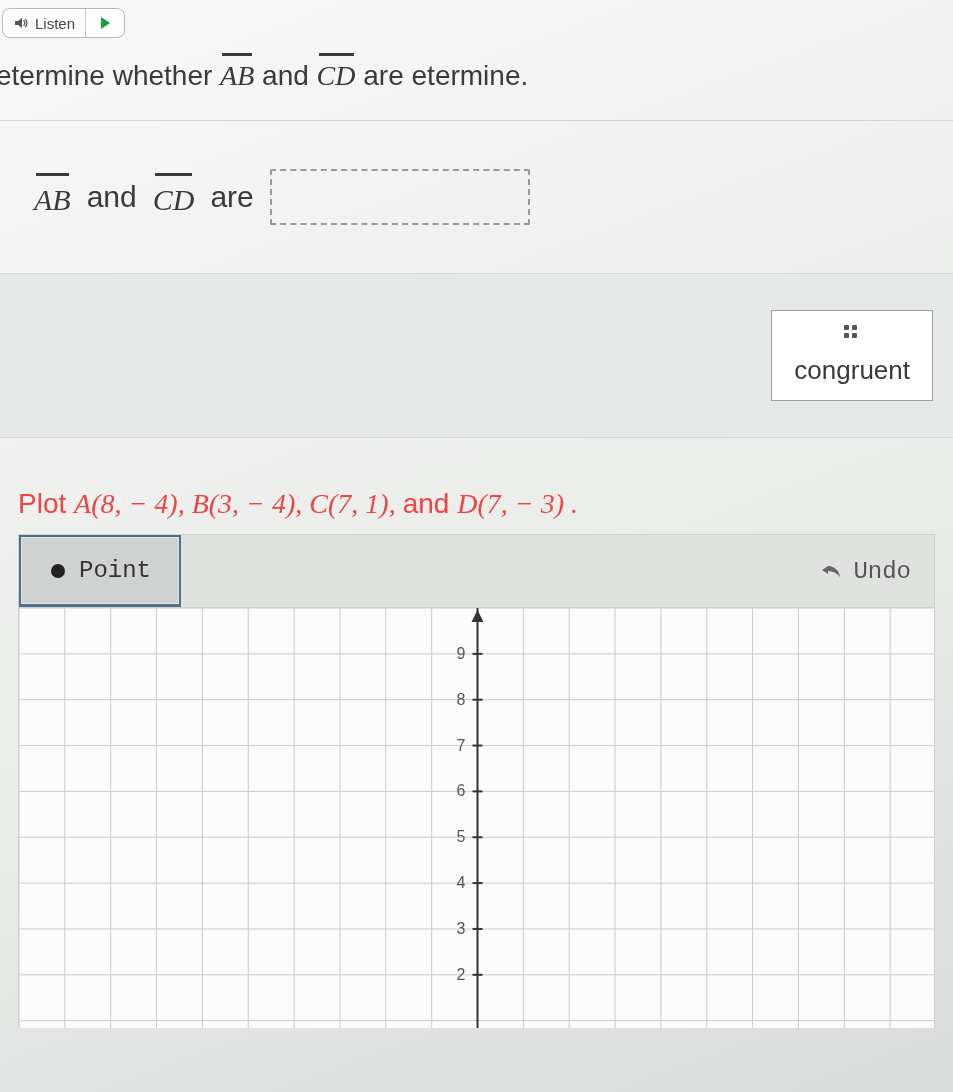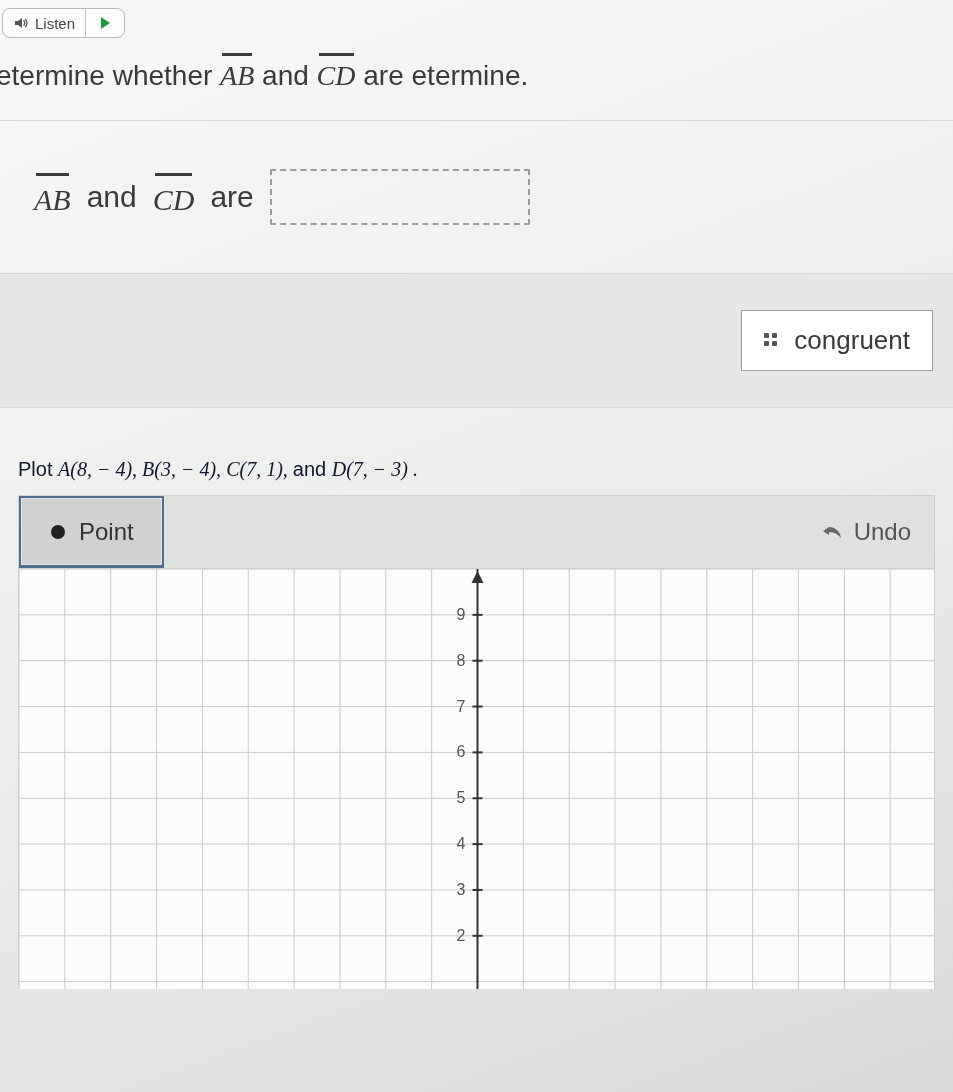--- a/index.html
+++ b/index.html
@@ -97,49 +97,51 @@
   .option-tile {
     background: #fff;
     border: 1px solid #9aa09c;
     padding: 14px 22px;
     font-size: 26px;
     color: #3a3a3a;
     display: flex;
     align-items: center;
     gap: 14px;
     cursor: grab;
+    flex-direction: column;
   }
   .grip {
     width: 16px; height: 16px;
     display: grid;
     grid-template-columns: repeat(2, 5px);
     grid-template-rows: repeat(2, 5px);
     gap: 3px;
   }
   .grip span { background:#555; border-radius:1px; }
 
   
   .plot-instruction {
-    font-size: 20px;
-    color: #0f172a;
+    font-size: 28px;
+    color: #ef4444;
     padding: 50px 0 14px 18px;
     font-family: Arial, sans-serif;
   }
   .plot-instruction .m { font-family:"Times New Roman",Times,serif; font-style: italic; }
 
   
   .graph-toolbar {
     background: #dfe1df;
     border: 1px solid #cfd1cf;
     margin: 0 18px 0 18px;
     display: flex;
     align-items: stretch;
     height: 74px;
     font-size: 24px;
     color: #555;
+    font-family: Liberation Mono, monospace;
   }
   .tool {
     display: flex;
     align-items: center;
     justify-content: center;
     gap: 12px;
     padding: 0 28px;
     cursor: pointer;
     border-right: 1px solid transparent;
   }

